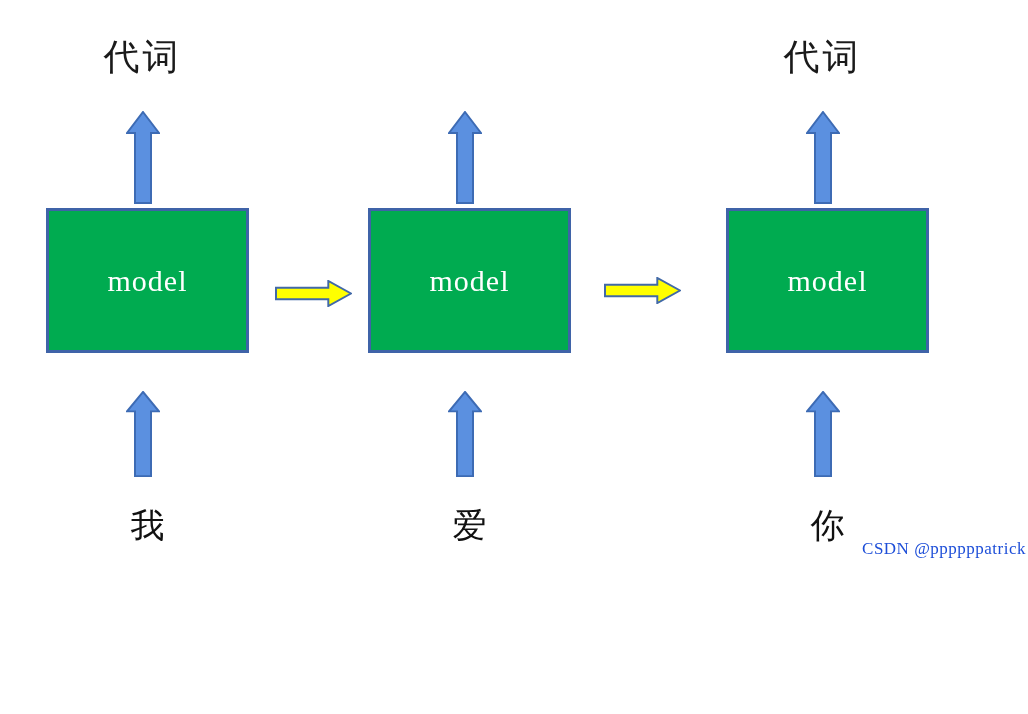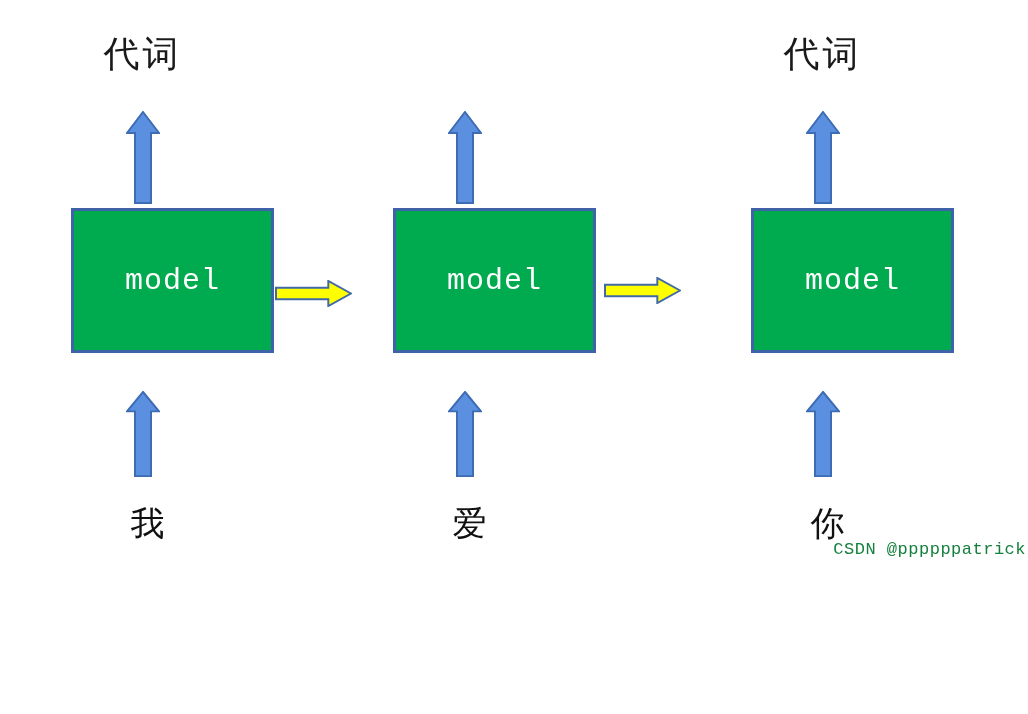--- a/index.html
+++ b/index.html
@@ -2,42 +2,42 @@
 <html><head>
 <meta charset="utf-8">
 <style>
   html, body { margin: 0; padding: 0; background: #ffffff; }
   .canvas {
     position: relative;
     width: 1028px;
     height: 564px;
     background: #ffffff;
     overflow: hidden;
-    font-family: Liberation Mono, monospace;
+    font-family: Liberation Serif, serif;
   }
   .column { position: absolute; top: 0; height: 714px; width: 203px; }
   .col-1 { left: 46px; }
   .col-2 { left: 368px; }
   .col-3 { left: 726px; }
 
   .out-label {
     position: absolute; top: 34px; width: 100%;
     text-align: center; font-size: 36px; line-height: 46px;
     color: #1a1a1a; letter-spacing: 3px;
     transform: translateX(-5px);
     white-space: nowrap;
   }
   .arrow-out { position: absolute; top: 111px; left: 50%; margin-left: -22px; }
   .arrow-in  { position: absolute; top: 391px; left: 50%; margin-left: -22px; }
 
   .model-box {
     position: absolute; top: 208px; left: 0;
     width: 203px; height: 145px; box-sizing: border-box;
     background: #00AB50; border: 3px solid #3F63A8;
-    display: flex; align-items: center; justify-content: center; margin-left: 25px;
+    display: flex; align-items: center; justify-content: center;
   }
   .model-label { color: #ffffff; font-size: 30px; letter-spacing: 1px; }
 
   .word {
     position: absolute; top: 504px; width: 100%;
     text-align: center; font-size: 34px; line-height: 44px;
     color: #111111; white-space: nowrap;
   }
 
   .bar {
@@ -106,14 +106,14 @@
     <div class="bar" style="background: linear-gradient(rgb(248, 190, 104), rgb(238, 166, 63));"></div>
   </div>
 
   <svg class="transfer transfer-1" width="77" height="27" viewBox="0 0 78 28" preserveAspectRatio="none">
     <polygon points="1,8 54,8 54,1 77,14 54,27 54,20 1,20" stroke-width="2" fill="#FFFF00" stroke="#4169A8"></polygon>
   </svg>
   <svg class="transfer transfer-2" width="77" height="27" viewBox="0 0 78 28" preserveAspectRatio="none">
     <polygon points="1,8 54,8 54,1 77,14 54,27 54,20 1,20" stroke-width="2" fill="#FFFF00" stroke="#4169A8"></polygon>
   </svg>
 
-  <div class="watermark" style="color: #15803d;">CSDN @ppppppatrick</div>
+  <div class="watermark" style="color: #1d4ed8;">CSDN @ppppppatrick</div>
 </div>
 
 </body></html>

